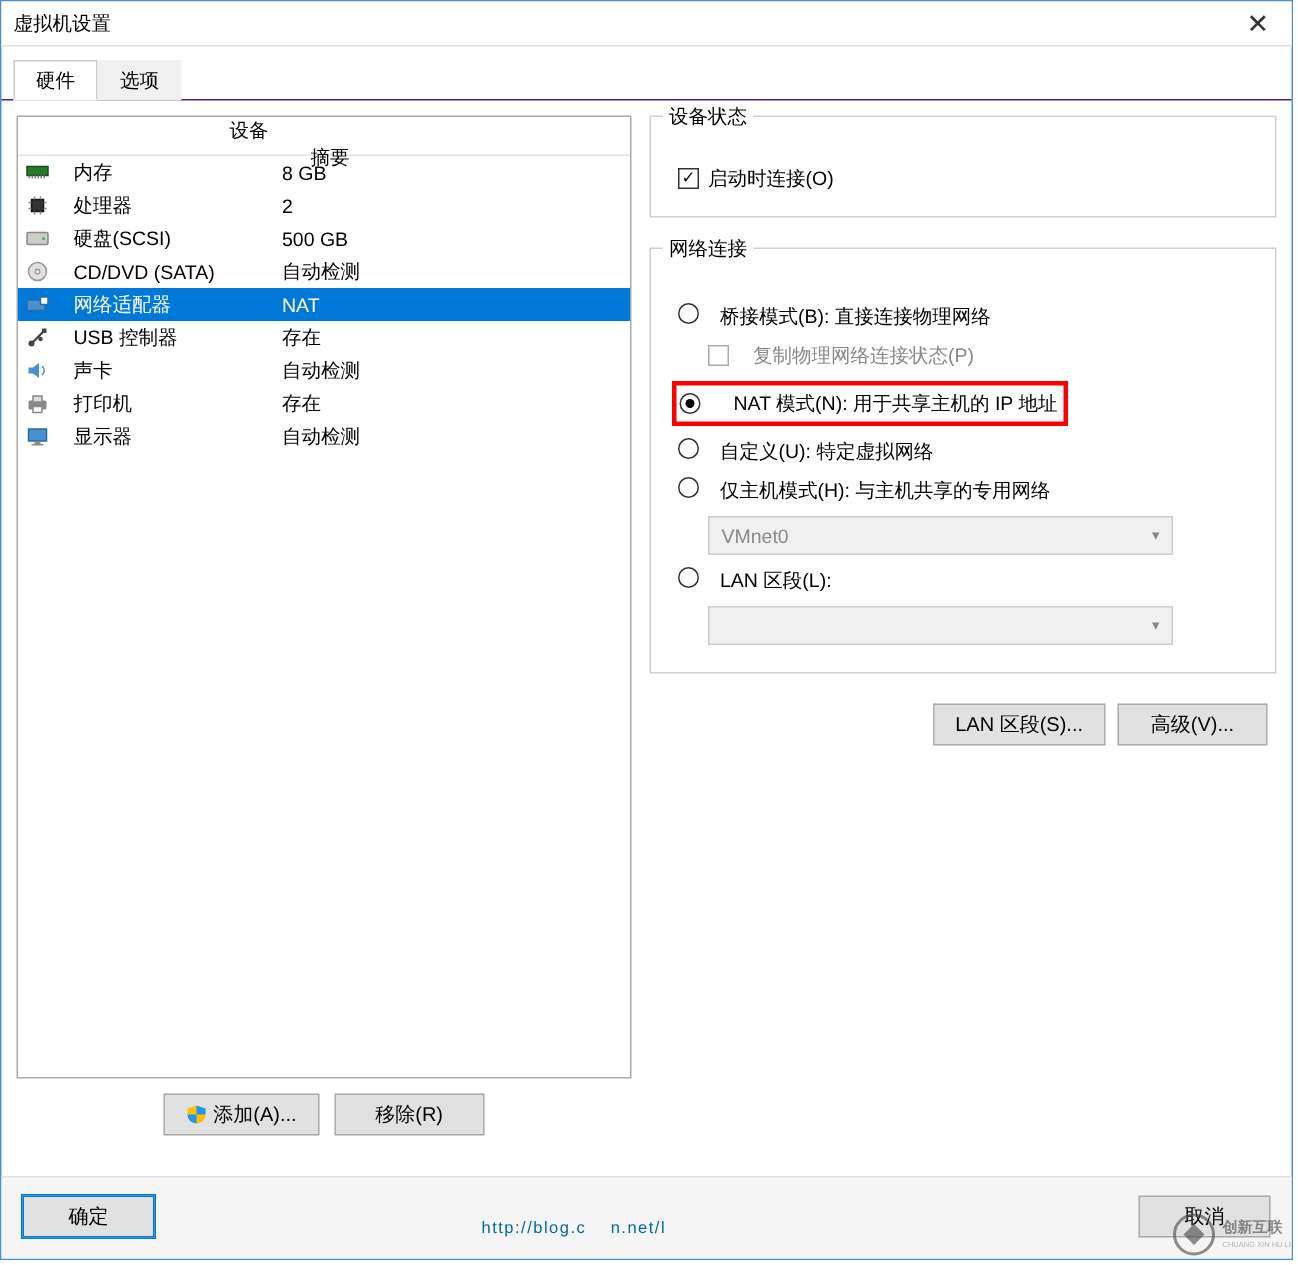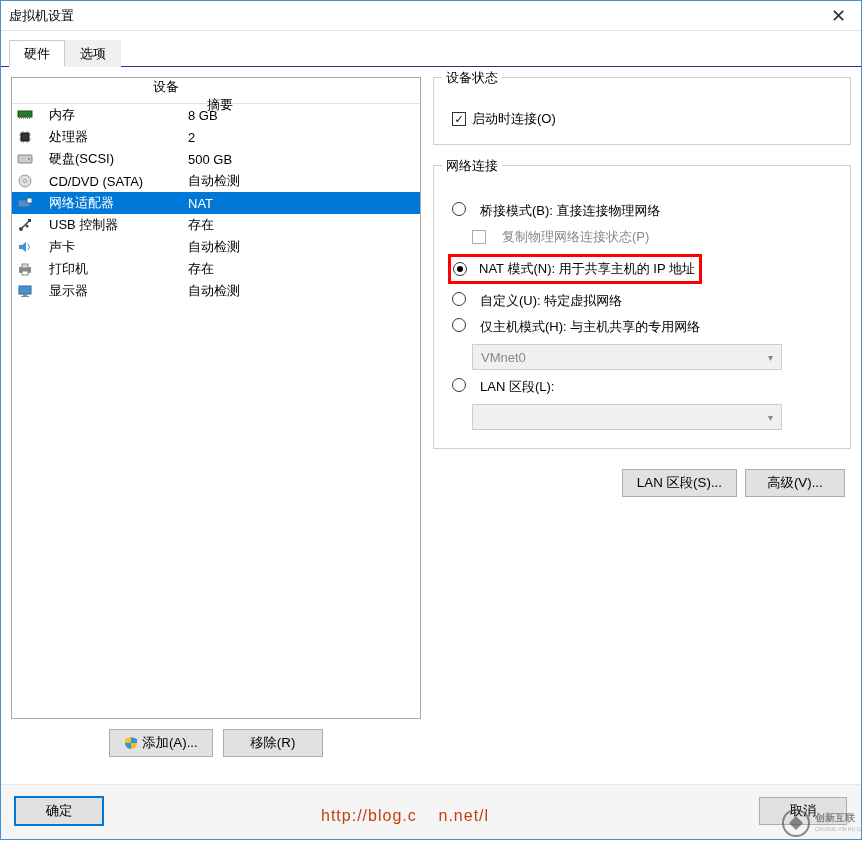--- a/index.html
+++ b/index.html
@@ -29,30 +29,30 @@
 .group { border: 1px solid #d0d0d0; padding: 28px 12px 12px; margin-bottom: 20px; position: relative; }
 .group-title { position: absolute; top: -9px; left: 8px; background: #fff; padding: 0 4px; font-size: 13px; }
 .checkbox-row { display: flex; align-items: center; gap: 6px; margin: 4px 0 4px 6px; }
 .checkbox-row.disabled { color: #888; }
 .checkbox { width: 14px; height: 14px; border: 1px solid #333; display: inline-flex; align-items: center; justify-content: center; font-size: 11px; line-height: 1; }
 .checkbox.disabled { border-color: #aaa; }
 .radio-row { display: flex; gap: 14px; margin: 8px 0 8px 6px; }
 .radio { width: 14px; height: 14px; border: 1px solid #333; border-radius: 50%; display: inline-flex; align-items: center; justify-content: center; }
 .radio.checked::after { content: ''; width: 6px; height: 6px; background: #000; border-radius: 50%; }
 .radio-sub { margin-left: 26px; margin-top: 4px; gap: 16px; }
-.highlight { border: 3px solid #ff0000; padding: 3px 4px 3px 2px; margin-left: 2px; margin-top: 4px; display: inline-flex; align-items: center; gap: 12px; }
+.highlight { border: 3px solid #ff0000; padding: 3px 4px 3px 2px; margin-left: 2px; margin-top: 4px; display: inline-flex; align-items: center; gap: 22px; }
 .select-box { width: 310px; height: 26px; border: 1px solid #ccc; background: #f0f0f0; color: #888; padding: 0 8px; display: flex; align-items: center; justify-content: space-between; margin: 6px 0 6px 26px; }
 .select-box.empty { color: transparent; }
 .chev { color: #888; font-size: 10px; }
 .right-btn-row { display: flex; justify-content: flex-end; gap: 8px; margin-top: 6px; padding-right: 6px; }
 .bottom-bar { position: absolute; bottom: 0; left: 0; right: 0; padding: 12px 14px 14px; display: flex; justify-content: space-between; gap: 10px; border-top: 1px solid #e5e5e5; background: #f5f5f5; }
 .shield-icon { width: 14px; height: 14px; display: inline-block; }
 svg { display: block; }
 .watermark { position: absolute; right: 4px; bottom: 4px; opacity: .6; }
-.faint-text { position: absolute; bottom: 14px; left: 320px; color: #c2410c; font-size: 16px; letter-spacing: 1px; pointer-events: none; }
+.faint-text { position: absolute; bottom: 14px; left: 320px; color: #0369a1; font-size: 11px; letter-spacing: 1px; pointer-events: none; }
 </style>
 </head>
 <body>
 
 <div class="window">
   <div class="titlebar">
     <span class="titlebar-title">虚拟机设置</span>
     <div class="close-btn">✕</div>
   </div>
 

